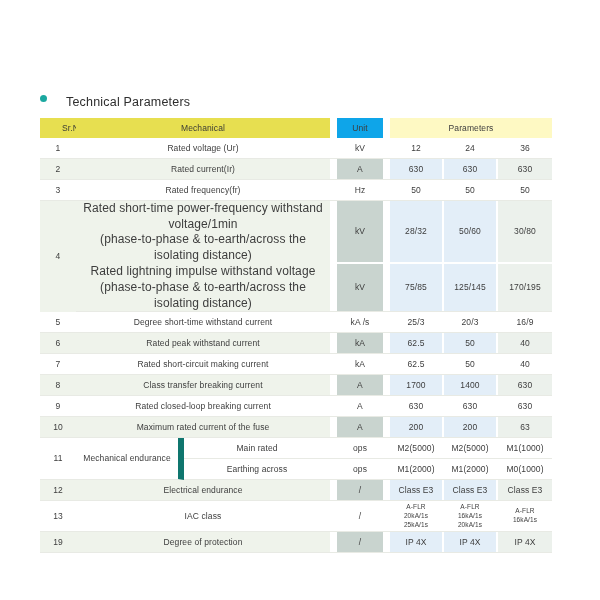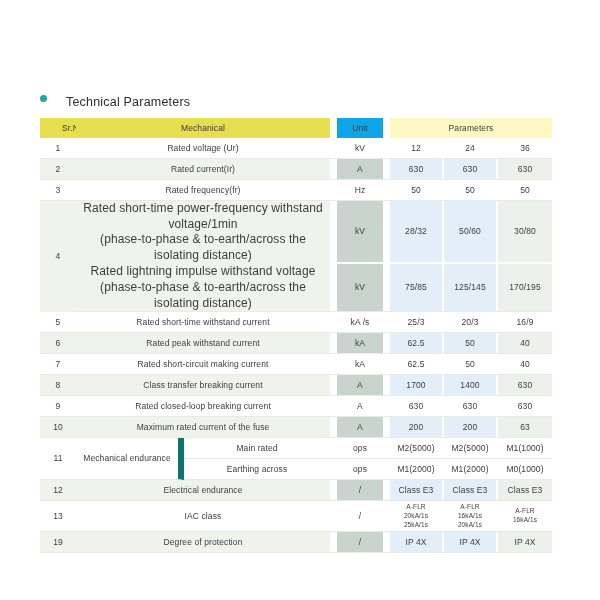--- a/index.html
+++ b/index.html
@@ -132,21 +132,21 @@
       <td class="u-gray">kV</td>
       <td class="gap"></td>
       <td class="p-blue">75/85</td>
       <td class="gap"></td>
       <td class="p-blue">125/145</td>
       <td class="gap"></td>
       <td class="p-tint3">170/195</td>
     </tr>
     <tr class="rh">
       <td>5</td>
-      <td colspan="2">Rated short-time withstand current</td>
+      <td colspan="2">Degree short-time withstand current</td>
       <td class="gap"></td>
       <td>kA /s</td>
       <td class="gap"></td>
       <td>25/3</td>
       <td class="gap"></td>
       <td>20/3</td>
       <td class="gap"></td>
       <td>16/9</td>
     </tr>
     <tr class="rh">

